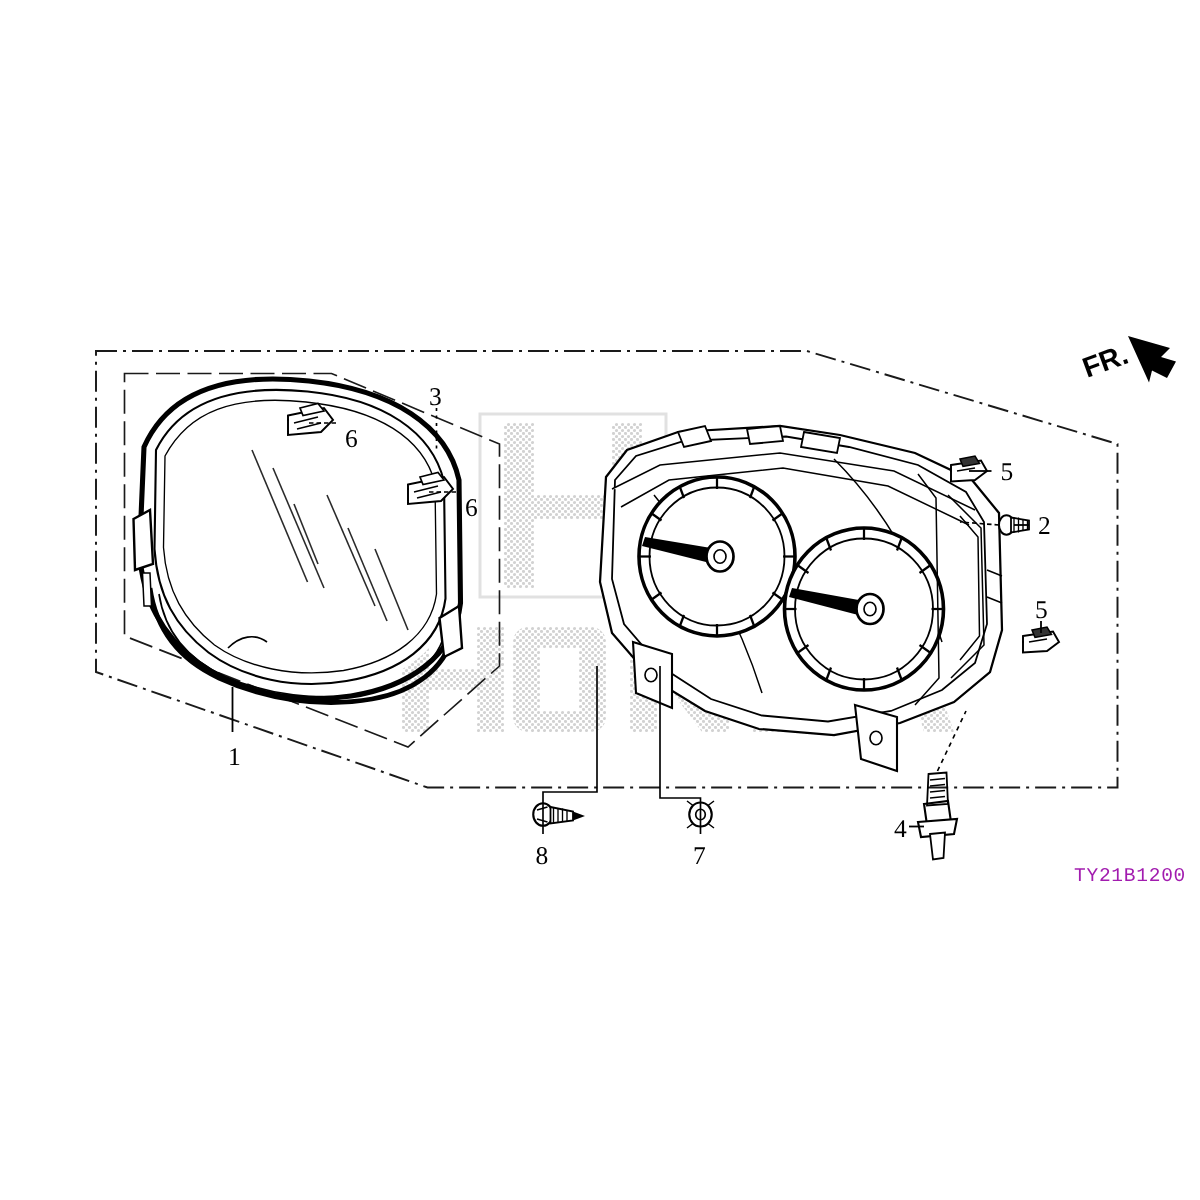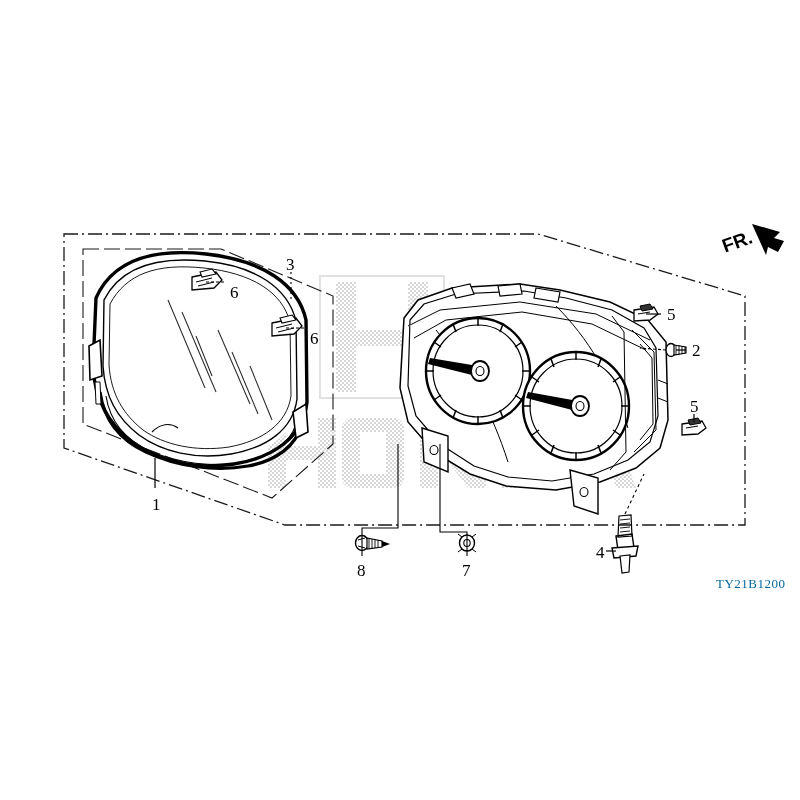--- a/index.html
+++ b/index.html
@@ -4,22 +4,22 @@
 <style>
   html,body{margin:0;padding:0;background:#fff;}
   body{width:800px;height:800px;position:relative;overflow:hidden;
        font-family:"Liberation Serif",serif;color:#000;}
   #stage{position:absolute;left:0;top:0;width:800px;height:800px;}
   svg{position:absolute;left:0;top:0;}
   .lbl{position:absolute;font-family:"Liberation Serif",serif;font-size:17px;
        color:#000;line-height:1;white-space:nowrap;}
   .fr{position:absolute;font-family:"Liberation Sans",sans-serif;font-weight:bold;
       font-size:19px;transform:rotate(-20deg);letter-spacing:0px;}
-  .pn{position:absolute;font-family:Liberation Serif, serif;font-size:13px;
-      letter-spacing:.5px;color:#0369a1;}
+  .pn{position:absolute;font-family:Liberation Mono, monospace;font-size:13px;
+      letter-spacing:.5px;color:#a21caf;}
 </style>
 </head>
 <body>
 
 <div id="stage">
 
 <svg width="800" height="800" viewBox="0 0 800 800">
   <defs>
     <pattern id="halftone" width="4" height="4" patternUnits="userSpaceOnUse">
       <rect width="4" height="4" fill="#fff"></rect>

